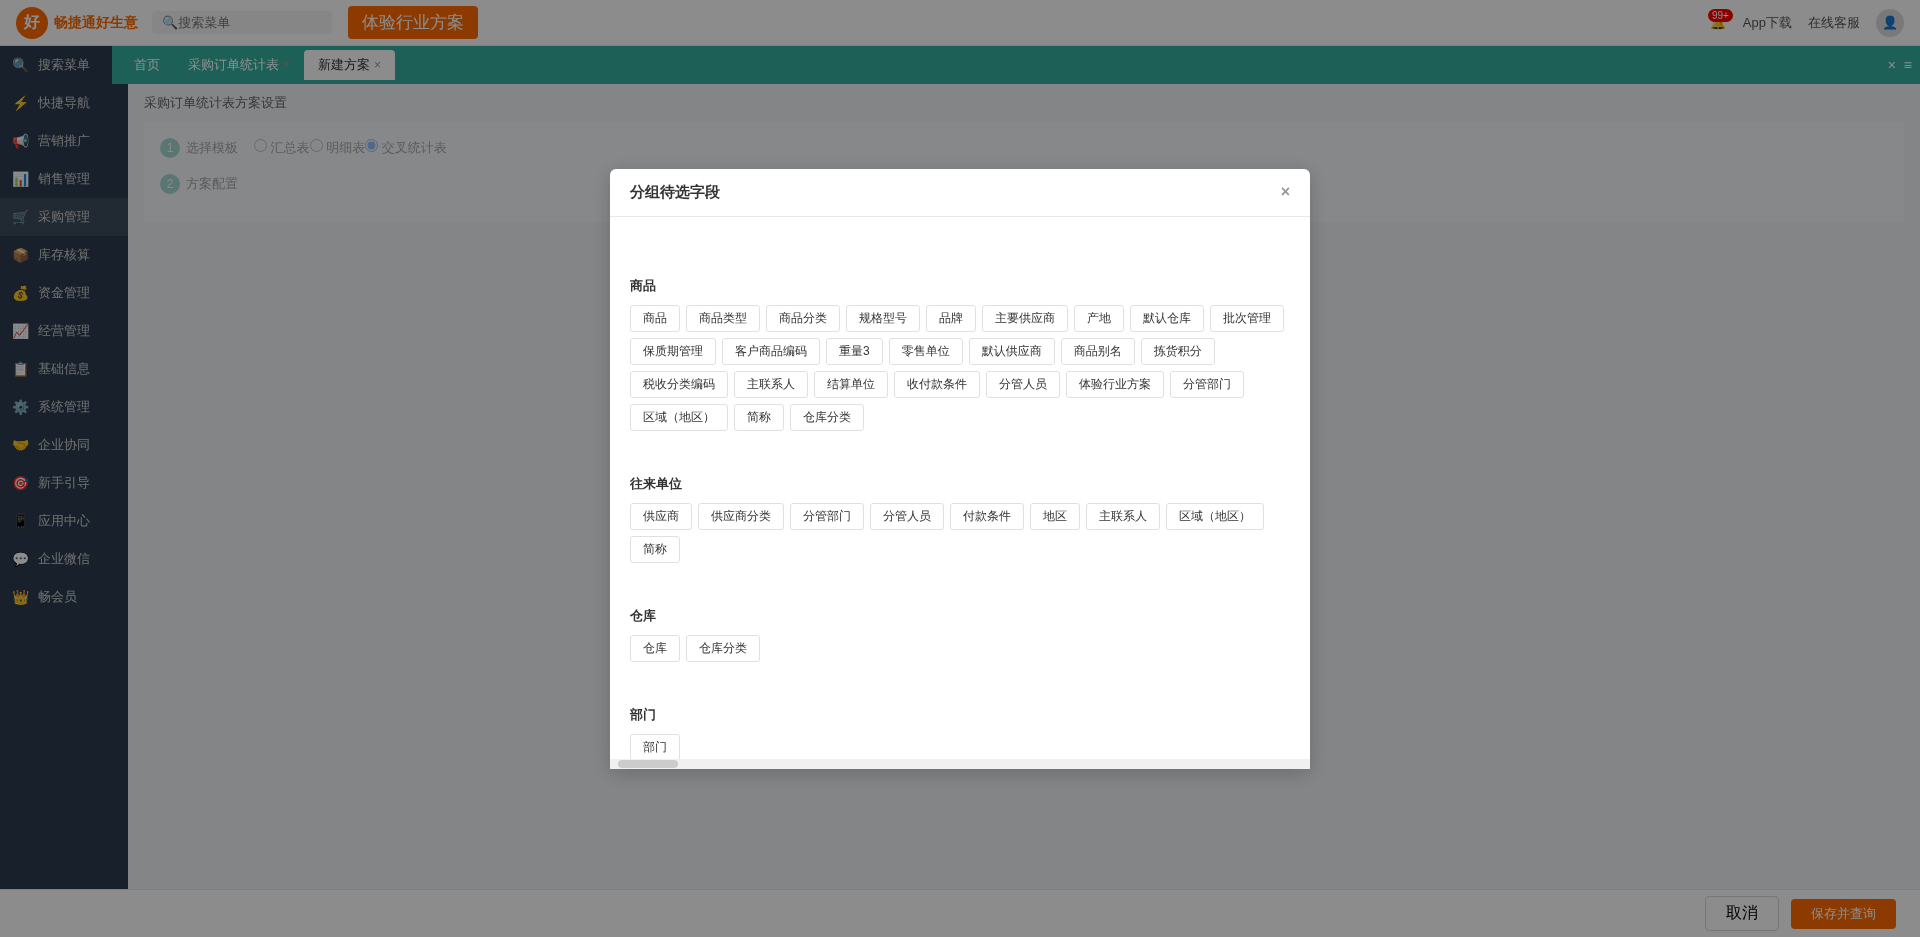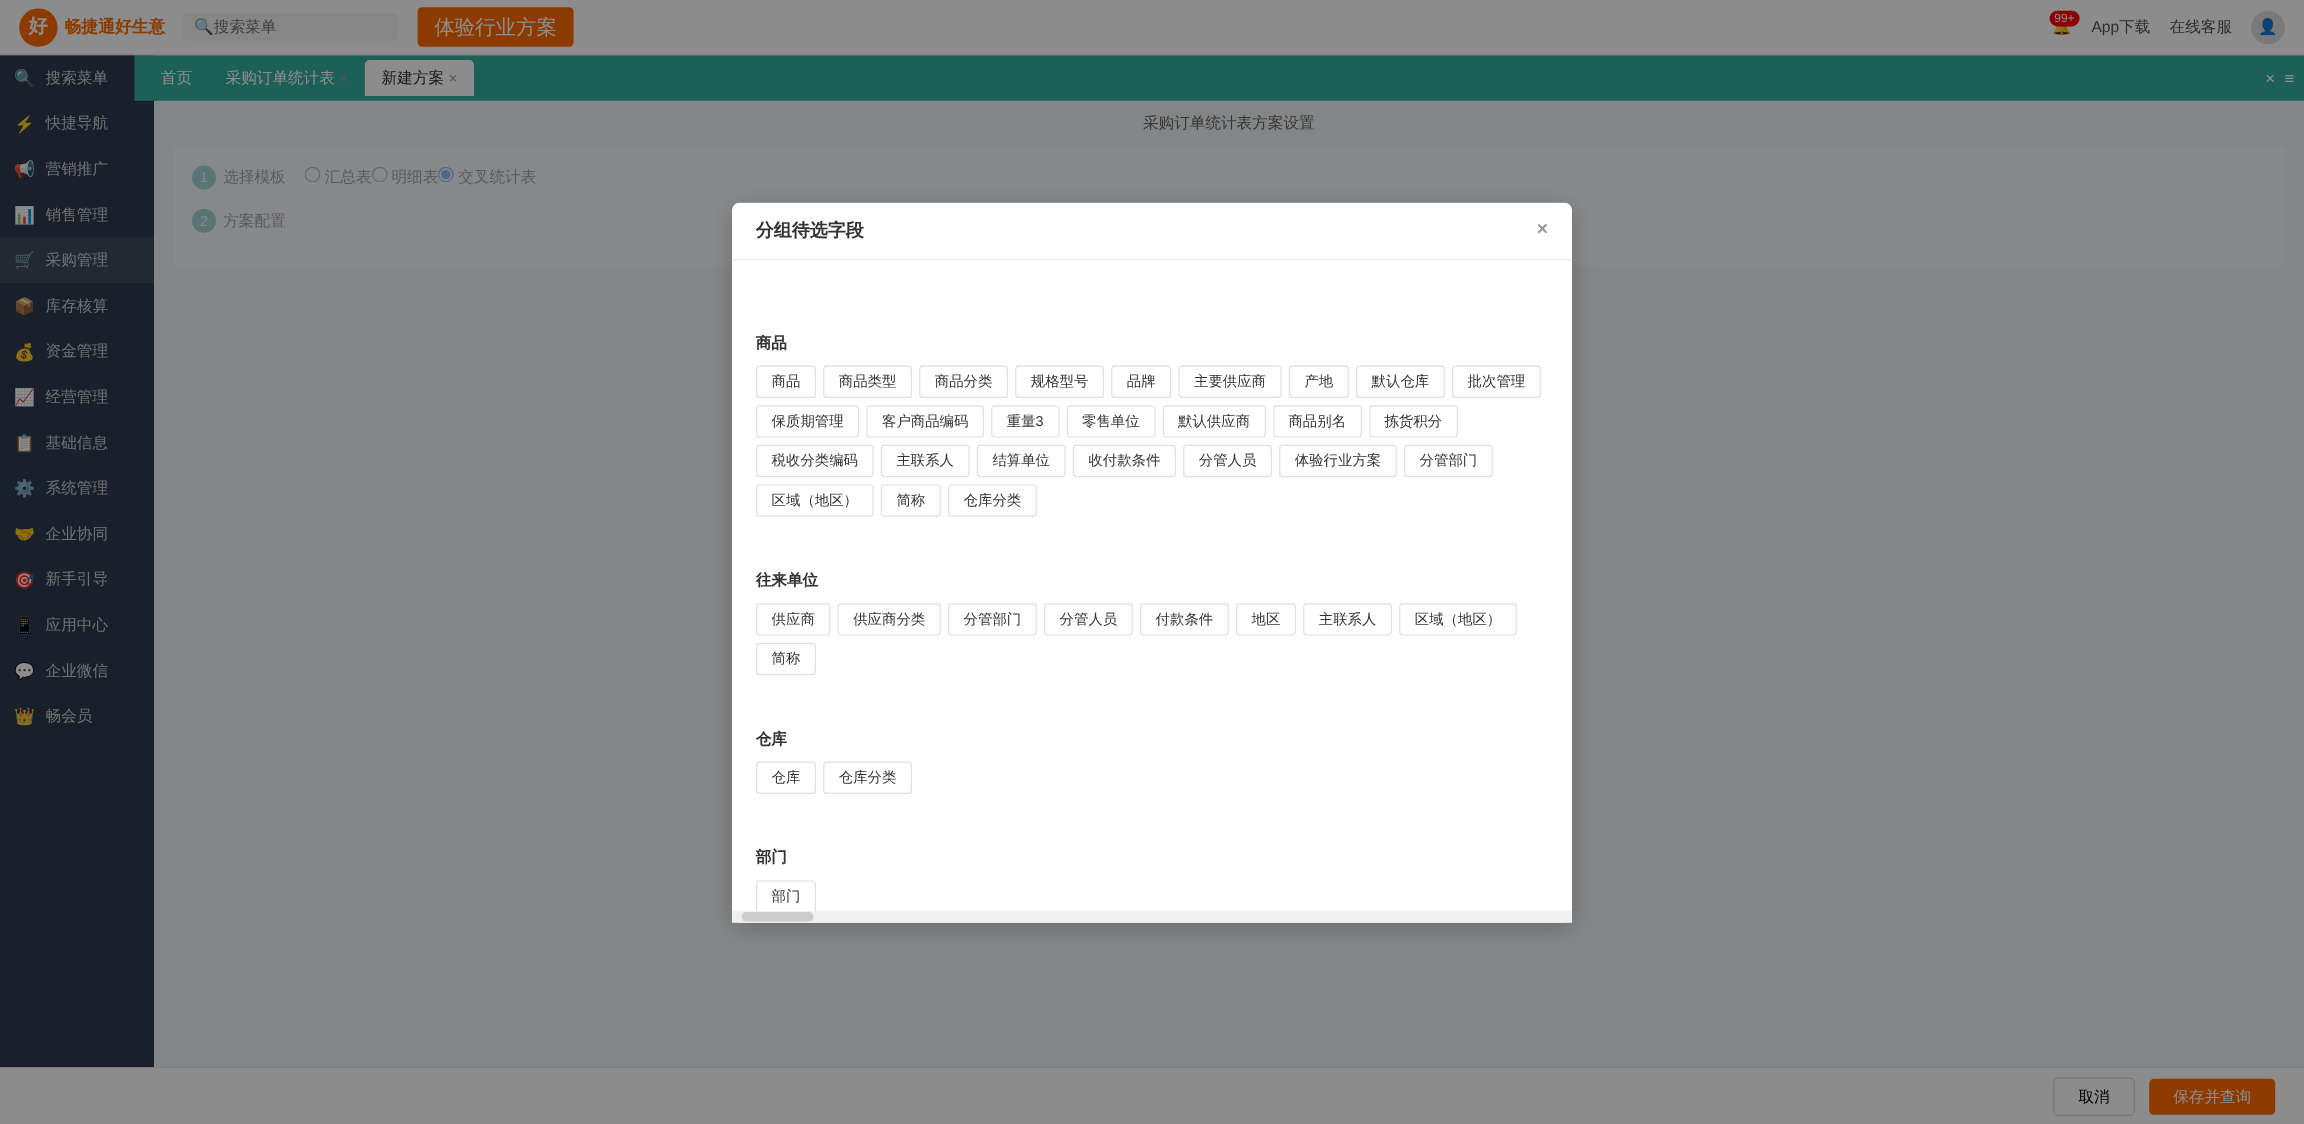--- a/index.html
+++ b/index.html
@@ -76,21 +76,21 @@
       margin-top: auto; display: flex; align-items: center; padding: 10px 12px;
       border-top: 1px solid rgba(255,255,255,0.1); gap: 12px;
     }
 
     
     .main-content {
       position: fixed; top: 84px; left: 128px; right: 0; bottom: 0;
       background: #f0f2f5; overflow: hidden;
     }
     .page-title-bar {
-      padding: 10px 16px; font-size: 13px; color: #666; text-align: center;
+      padding: 10px 16px; font-size: 13px; color: #666;
     }
     .config-area {
       margin: 0 16px; background: #fff; border-radius: 4px; padding: 16px;
     }
 
     
     .dialog-overlay {
       position: fixed; inset: 0; background: rgba(0,0,0,0.45); z-index: 200;
       display: flex; align-items: center; justify-content: center;
     }
@@ -130,21 +130,21 @@
 
     
     .bottom-bar {
       position: fixed; bottom: 0; left: 0; right: 0; height: 48px;
       background: #fff; border-top: 1px solid #e8e8e8;
       display: flex; align-items: center; justify-content: flex-end;
       padding: 0 24px; gap: 12px; z-index: 150;
     }
     .btn-cancel {
       padding: 6px 20px; border: 1px solid #d9d9d9; border-radius: 4px;
-      background: #fff; cursor: pointer; font-size: 13px;
+      background: #fff; cursor: pointer; font-size: 16px;
     }
     .btn-save {
       padding: 6px 20px; border: none; border-radius: 4px;
       background: #ff6b00; color: #fff; cursor: pointer; font-size: 13px;
     }
 
     
     .dialog-hscroll {
       height: 10px; background: #f0f0f0; position: relative; flex-shrink: 0;
       display: flex; align-items: center;

